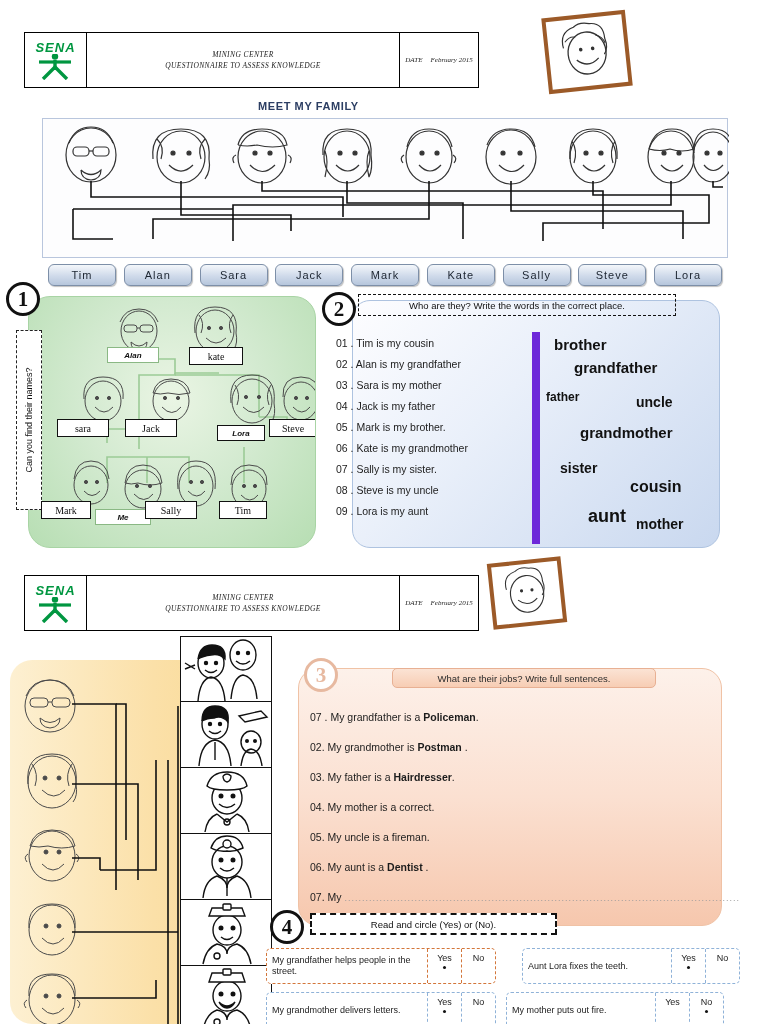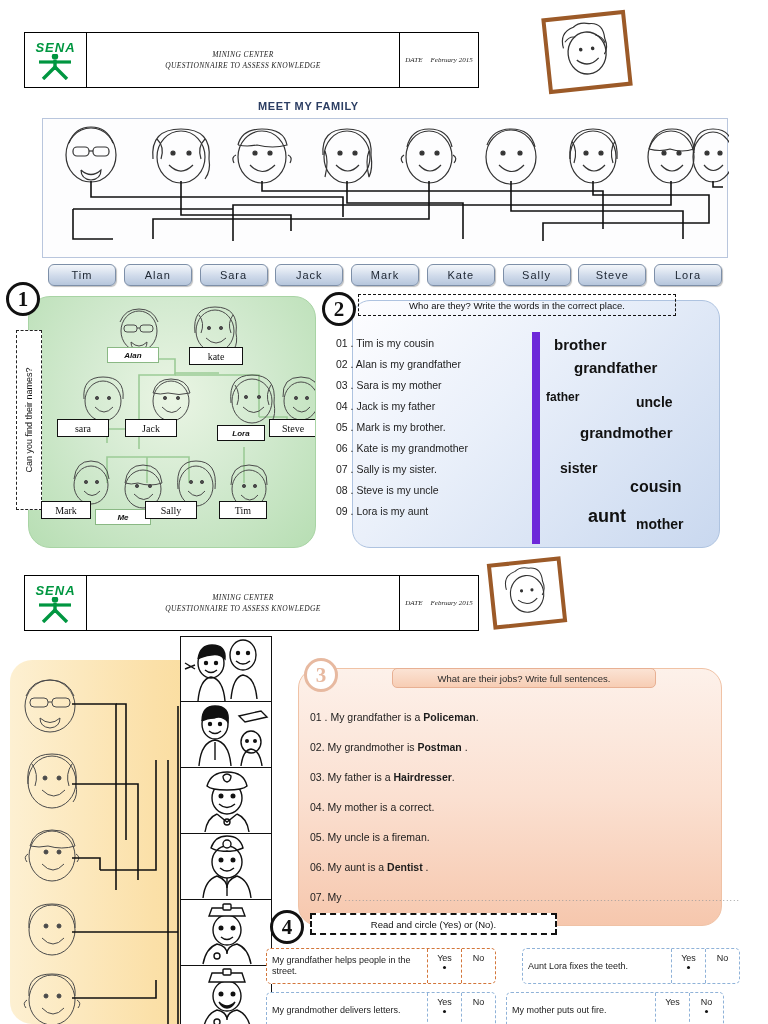--- a/index.html
+++ b/index.html
@@ -710,21 +710,21 @@
 </div>
 
 <div class="ex-badge faded" style="left:304px; top:658px;">3</div>
 
 <div class="ex3-panel" style="left:298px; top:668px; width:424px; height:258px;"></div>
 
 <div class="ex3-prompt" style="left:392px; top:668px; width:264px; height:20px;">What are their jobs? Write full sentences.</div>
 
 <div class="job-list" style="left:310px; top:702px; width:400px;">
   <div class="job-line">
-    <span>01 .</span>
+    <span>07 .</span>
     <span>My grandfather is a </span><b>Policeman</b><span>.</span>
   </div>
   <div class="job-line">
     <span>02.</span>
     <span>My grandmother is </span><b>Postman</b><span> .</span>
   </div>
   <div class="job-line">
     <span>03.</span>
     <span>My father is a </span><b>Hairdresser</b><span>.</span>
   </div>

